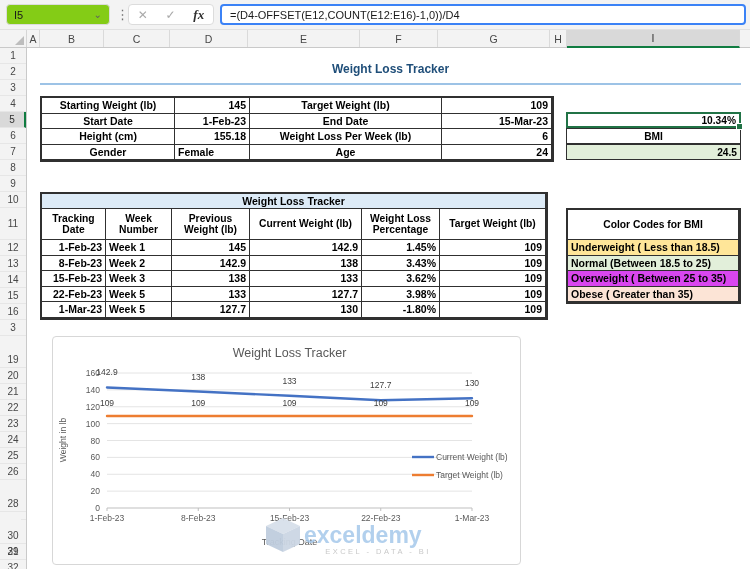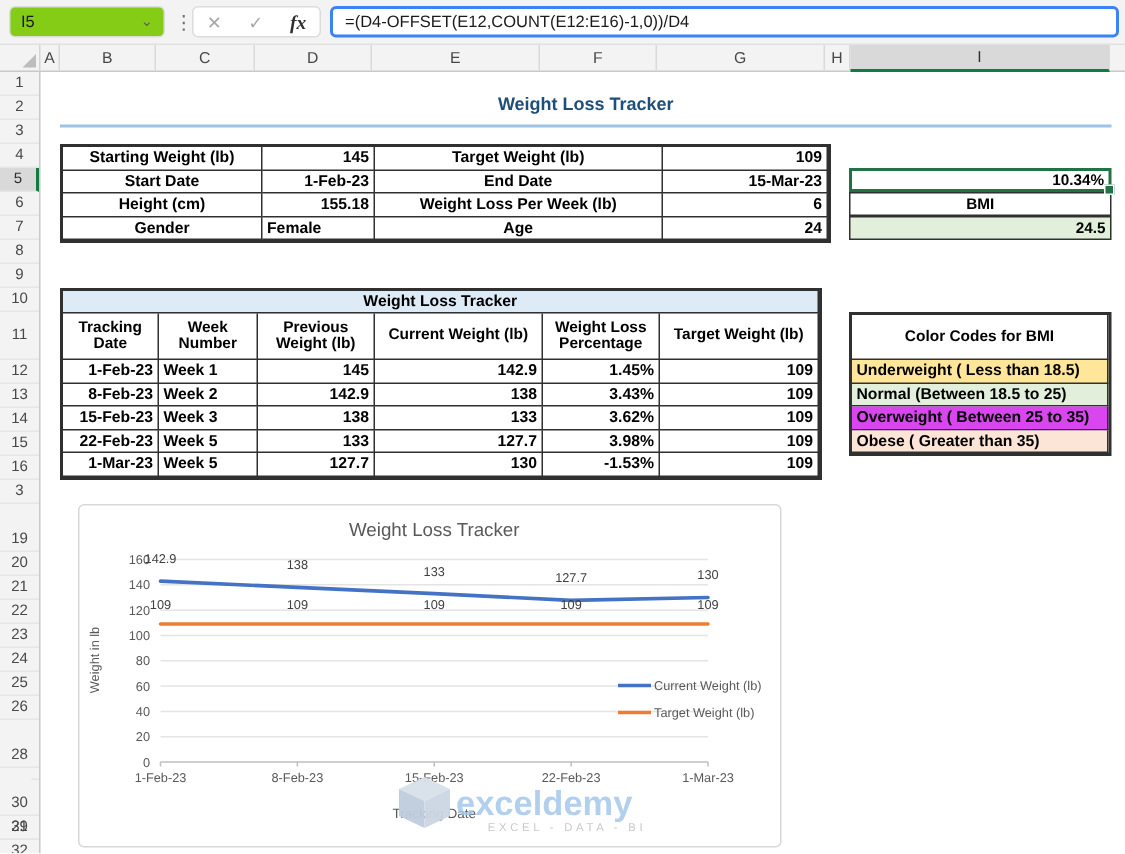--- a/index.html
+++ b/index.html
@@ -174,21 +174,21 @@
       <div class="tcell ar">22-Feb-23</div>
       <div class="tcell al">Week 5</div>
       <div class="tcell ar">133</div>
       <div class="tcell ar">127.7</div>
       <div class="tcell ar">3.98%</div>
       <div class="tcell ar">109</div>
       <div class="tcell ar">1-Mar-23</div>
       <div class="tcell al">Week 5</div>
       <div class="tcell ar">127.7</div>
       <div class="tcell ar">130</div>
-      <div class="tcell ar">-1.53%</div>
+      <div class="tcell ar">-1.80%</div>
       <div class="tcell ar">109</div>
     </div>
 
   <div id="bmi-table" class="tgrid">
       <div class="tcell ac wrap">Color Codes for BMI</div>
       <div class="tcell al" style="background: rgb(255, 230, 153);">Underweight ( Less than 18.5)</div>
       <div class="tcell al" style="background: rgb(226, 239, 218);">Normal (Between 18.5 to 25)</div>
       <div class="tcell al" style="background: #d946ef;">Overweight ( Between 25 to 35)</div>
       <div class="tcell al" style="background: rgb(252, 228, 214);">Obese ( Greater than 35)</div>
     </div>

